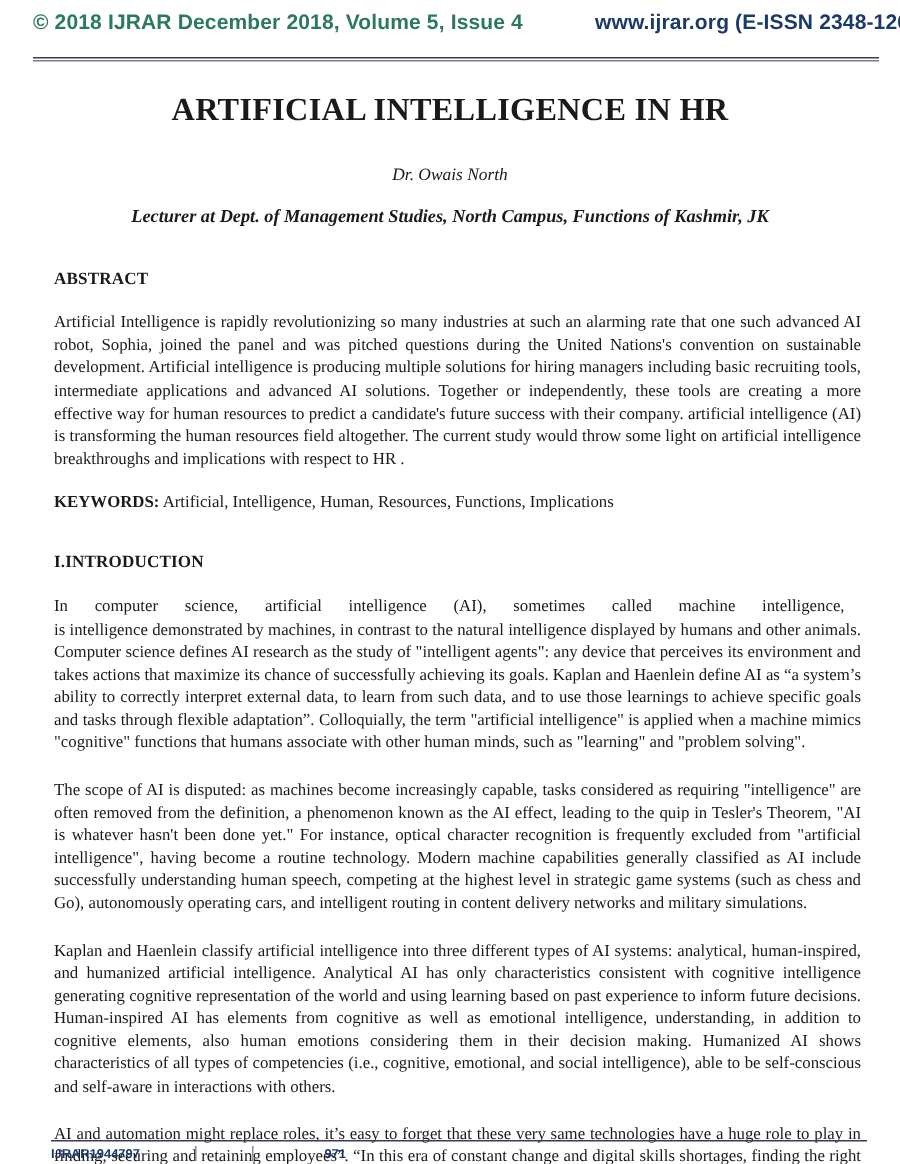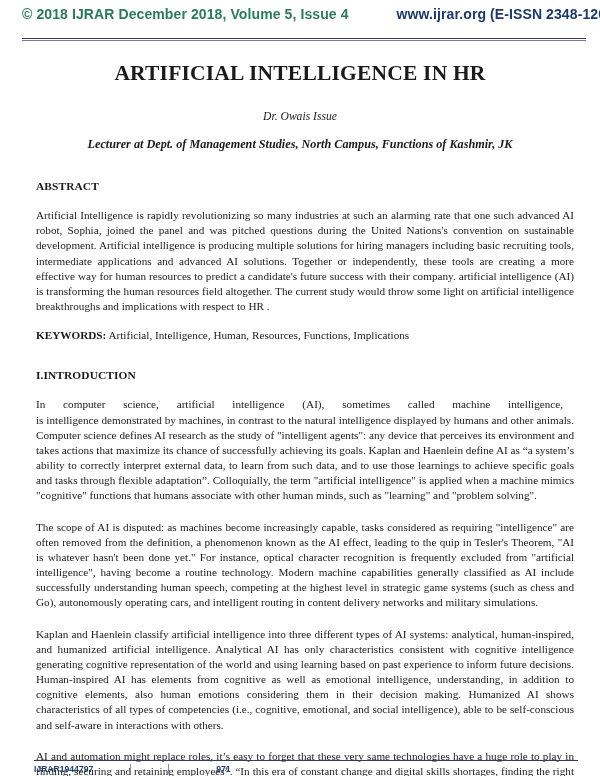--- a/index.html
+++ b/index.html
@@ -140,21 +140,21 @@
 
 <div class="page">
 
   <div class="runhead">
     <span class="runhead-left">© 2018 IJRAR December 2018, Volume 5, Issue 4</span>
     <span class="runhead-right">www.ijrar.org (E-ISSN 2348-1269, P- ISSN 2349-5138)</span>
   </div>
   <div class="runhead-rule"></div>
 
   <h1 class="title">ARTIFICIAL INTELLIGENCE IN HR</h1>
-  <div class="author">Dr. Owais Issue</div>
+  <div class="author">Dr. Owais North</div>
   <div class="affiliation">Lecturer at Dept. of Management Studies, North Campus, Functions of Kashmir, JK</div>
 
   <div class="body">
 
     <h2 class="section">ABSTRACT</h2>
     <p class="para">Artificial Intelligence is rapidly revolutionizing so many industries at such an alarming rate that one such advanced AI robot, Sophia, joined the panel and was pitched questions during the United Nations's convention on sustainable development. Artificial intelligence is producing multiple solutions for hiring managers including basic recruiting tools, intermediate applications and advanced AI solutions. Together or independently, these tools are creating a more effective way for human resources to predict a candidate's future success with their company. artificial intelligence (AI) is transforming the human resources field altogether. The current study would throw some light on artificial intelligence breakthroughs and implications with respect to HR .</p>
 
     <p class="keywords">
       <b>KEYWORDS:</b><span> Artificial, Intelligence, Human, Resources, Functions, Implications</span>
     </p>

